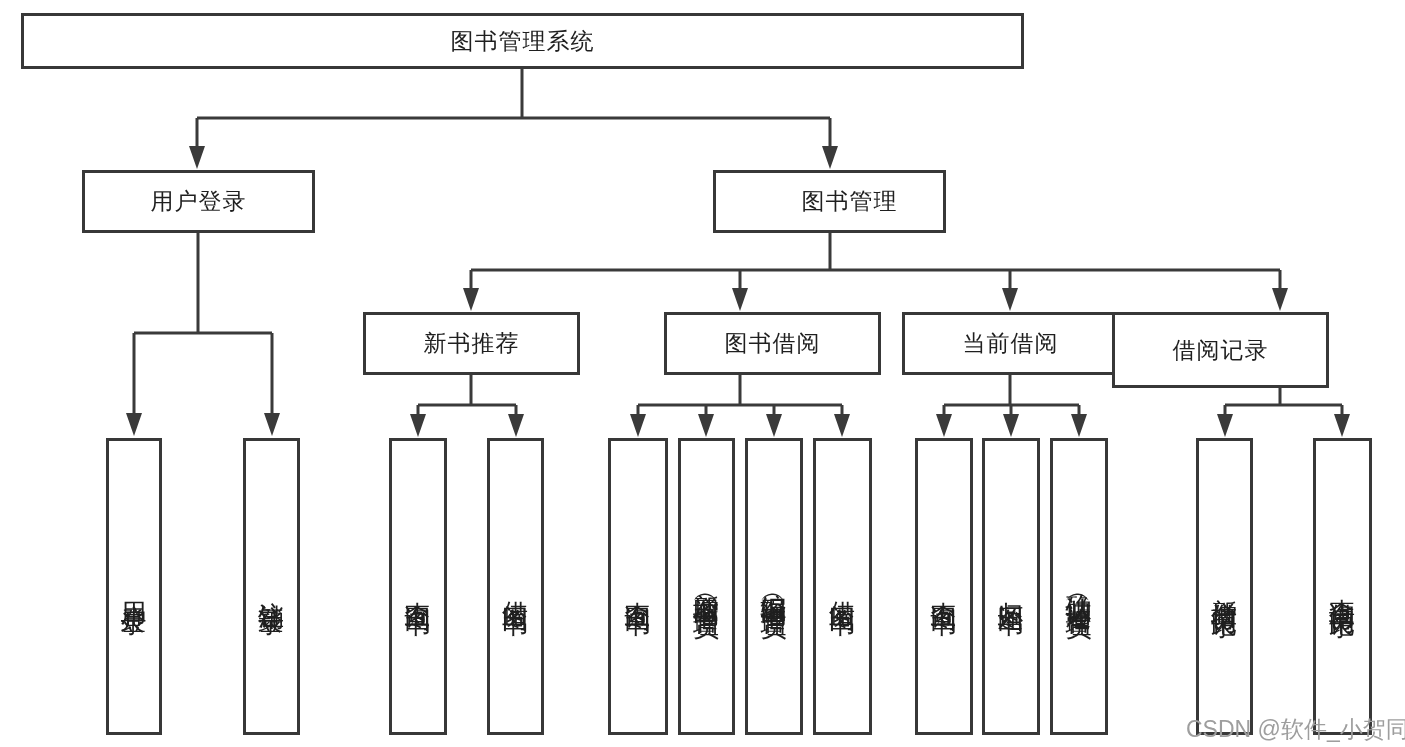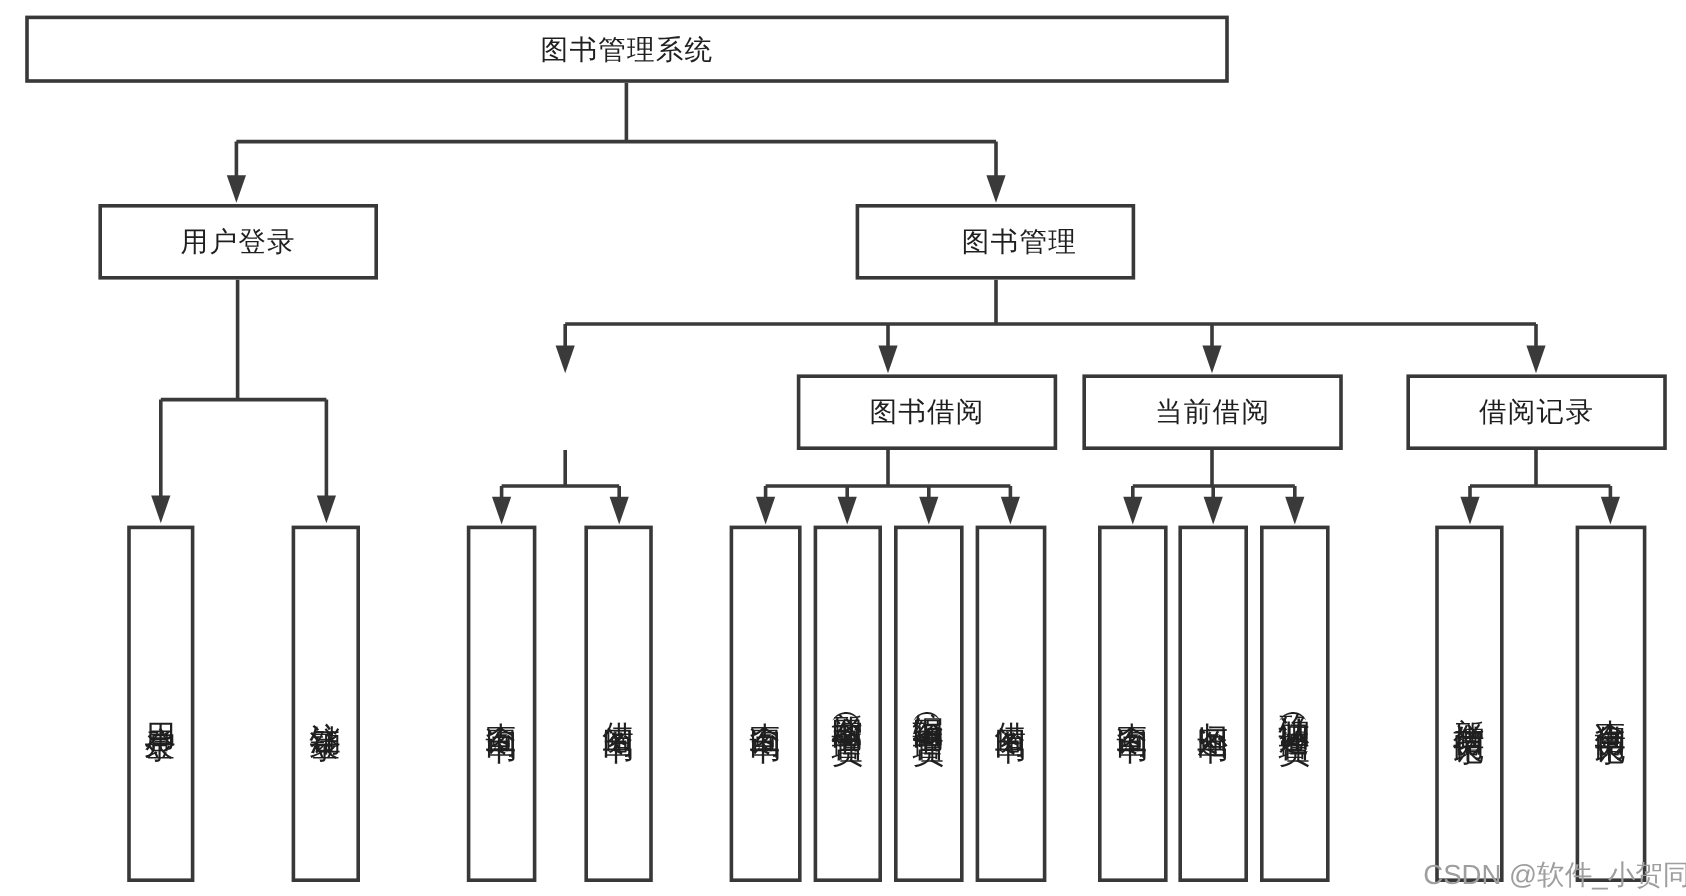--- a/index.html
+++ b/index.html
@@ -36,21 +36,21 @@
   }
   
   .p-root        { left: 21px;   top: 13px;  width: 1003px; height: 56px; }
   
   .p-user-login  { left: 82px;   top: 170px; width: 233px;  height: 63px; }
   .p-book-mgmt   { left: 713px;  top: 170px; width: 233px;  height: 63px; padding-left: 40px; }
   
   .p-new-book    { left: 363px;  top: 312px; width: 217px;  height: 63px; }
   .p-book-borrow { left: 664px;  top: 312px; width: 217px;  height: 63px; }
   .p-cur-borrow  { left: 902px;  top: 312px; width: 217px;  height: 63px; }
-  .p-borrow-rec  { left: 1172px; top: 312px; width: 217px;  height: 63px; }
+  .p-borrow-rec  { left: 1112px; top: 312px; width: 217px;  height: 76px; }
   
   .p-ul-login    { left: 106px;  top: 438px; width: 56px; height: 297px; }
   .p-ul-logout   { left: 243px;  top: 438px; width: 57px; height: 297px; }
   .p-nb-query    { left: 389px;  top: 438px; width: 58px; height: 297px; }
   .p-nb-borrow   { left: 487px;  top: 438px; width: 57px; height: 297px; }
   .p-bb-query    { left: 608px;  top: 438px; width: 60px; height: 297px; }
   .p-bb-add      { left: 678px;  top: 438px; width: 57px; height: 297px; }
   .p-bb-edit     { left: 745px;  top: 438px; width: 58px; height: 297px; }
   .p-bb-borrow   { left: 813px;  top: 438px; width: 59px; height: 297px; }
   .p-cb-query    { left: 915px;  top: 438px; width: 58px; height: 297px; }
@@ -106,20 +106,21 @@
       <polygon points="1217,414 1233,414 1225,437"></polygon>
       <polygon points="1334,414 1350,414 1342,437"></polygon>
     </g>
   </svg>
 
   <div class="node h p-root">图书管理系统</div>
 
   <div class="node h p-user-login">用户登录</div>
   <div class="node h p-book-mgmt">图书管理</div>
 
+  <div class="node h p-new-book">新书推荐</div>
   <div class="node h p-book-borrow">图书借阅</div>
   <div class="node h p-cur-borrow">当前借阅</div>
   <div class="node h p-borrow-rec">借阅记录</div>
 
   <div class="node v p-ul-login">用户登录</div>
   <div class="node v p-ul-logout">注销登录</div>
 
   <div class="node v p-nb-query">查询图书</div>
   <div class="node v p-nb-borrow">借阅图书</div>
 

